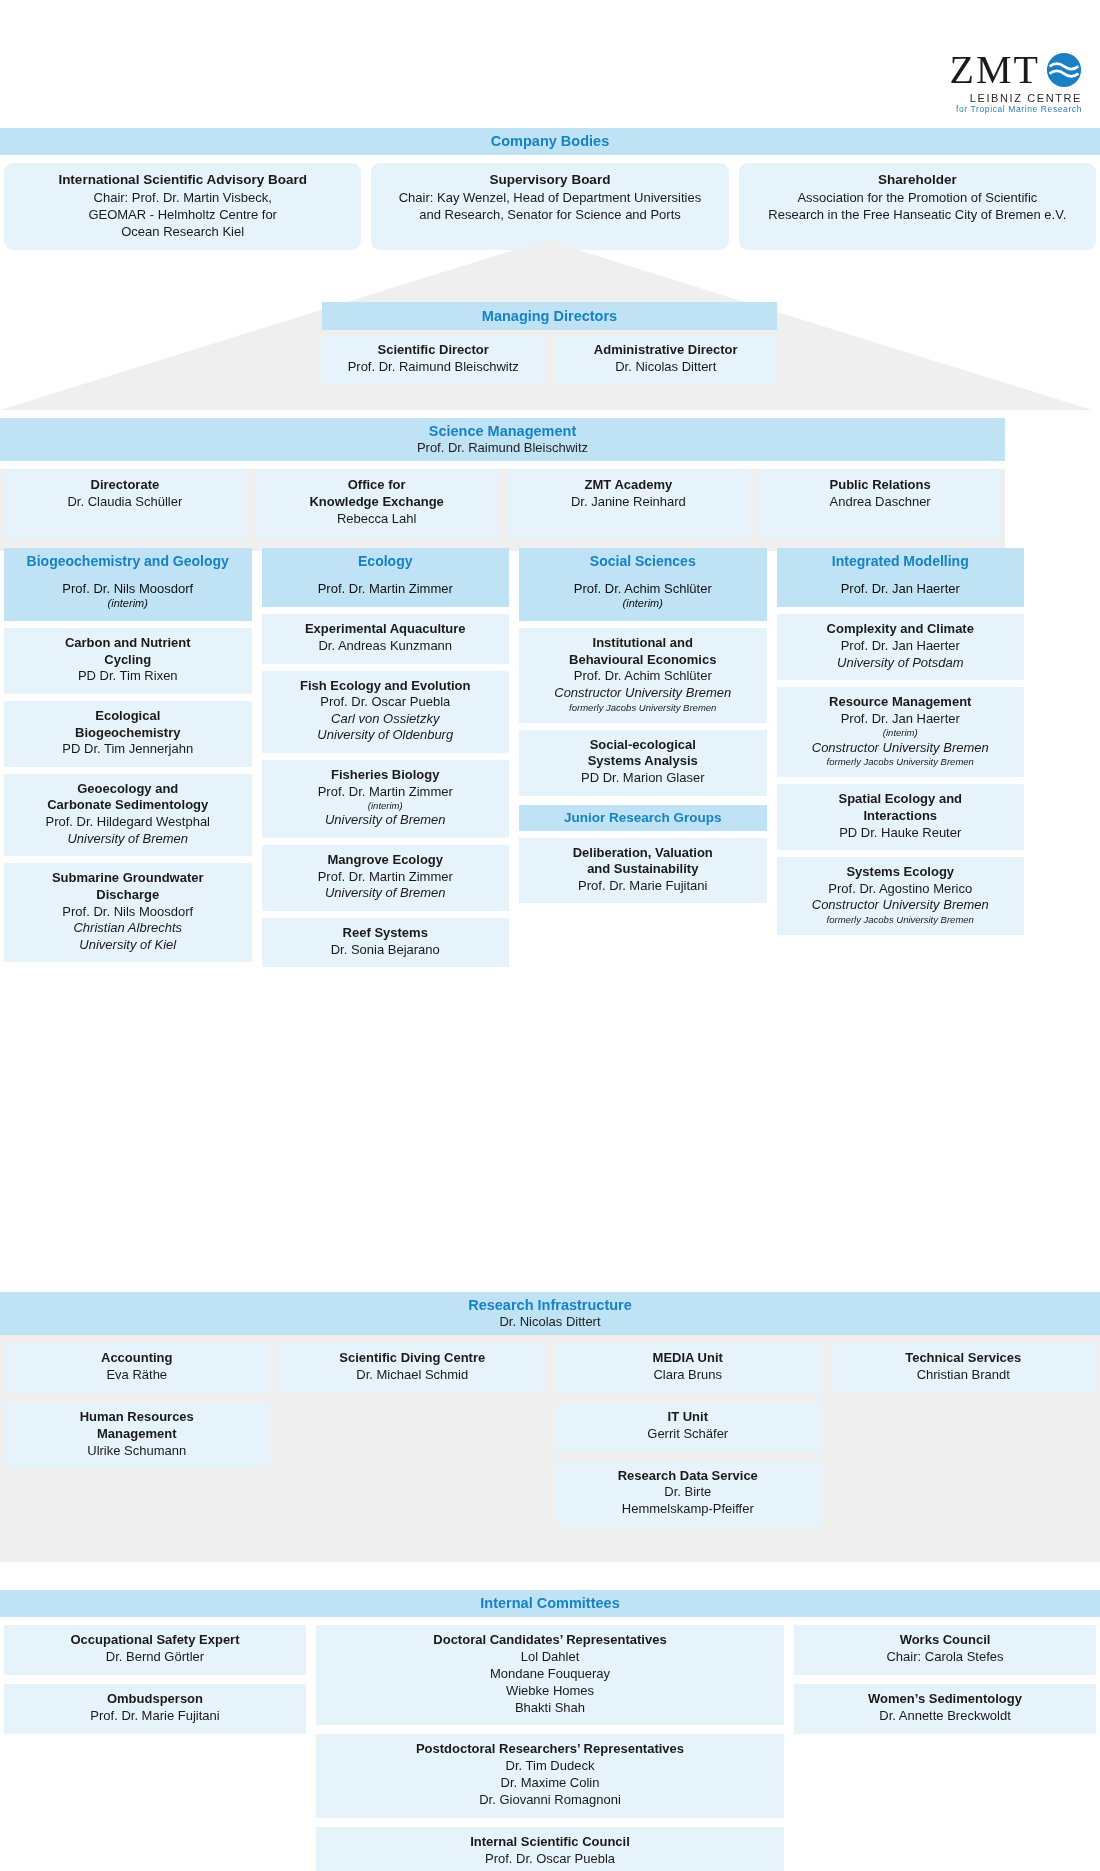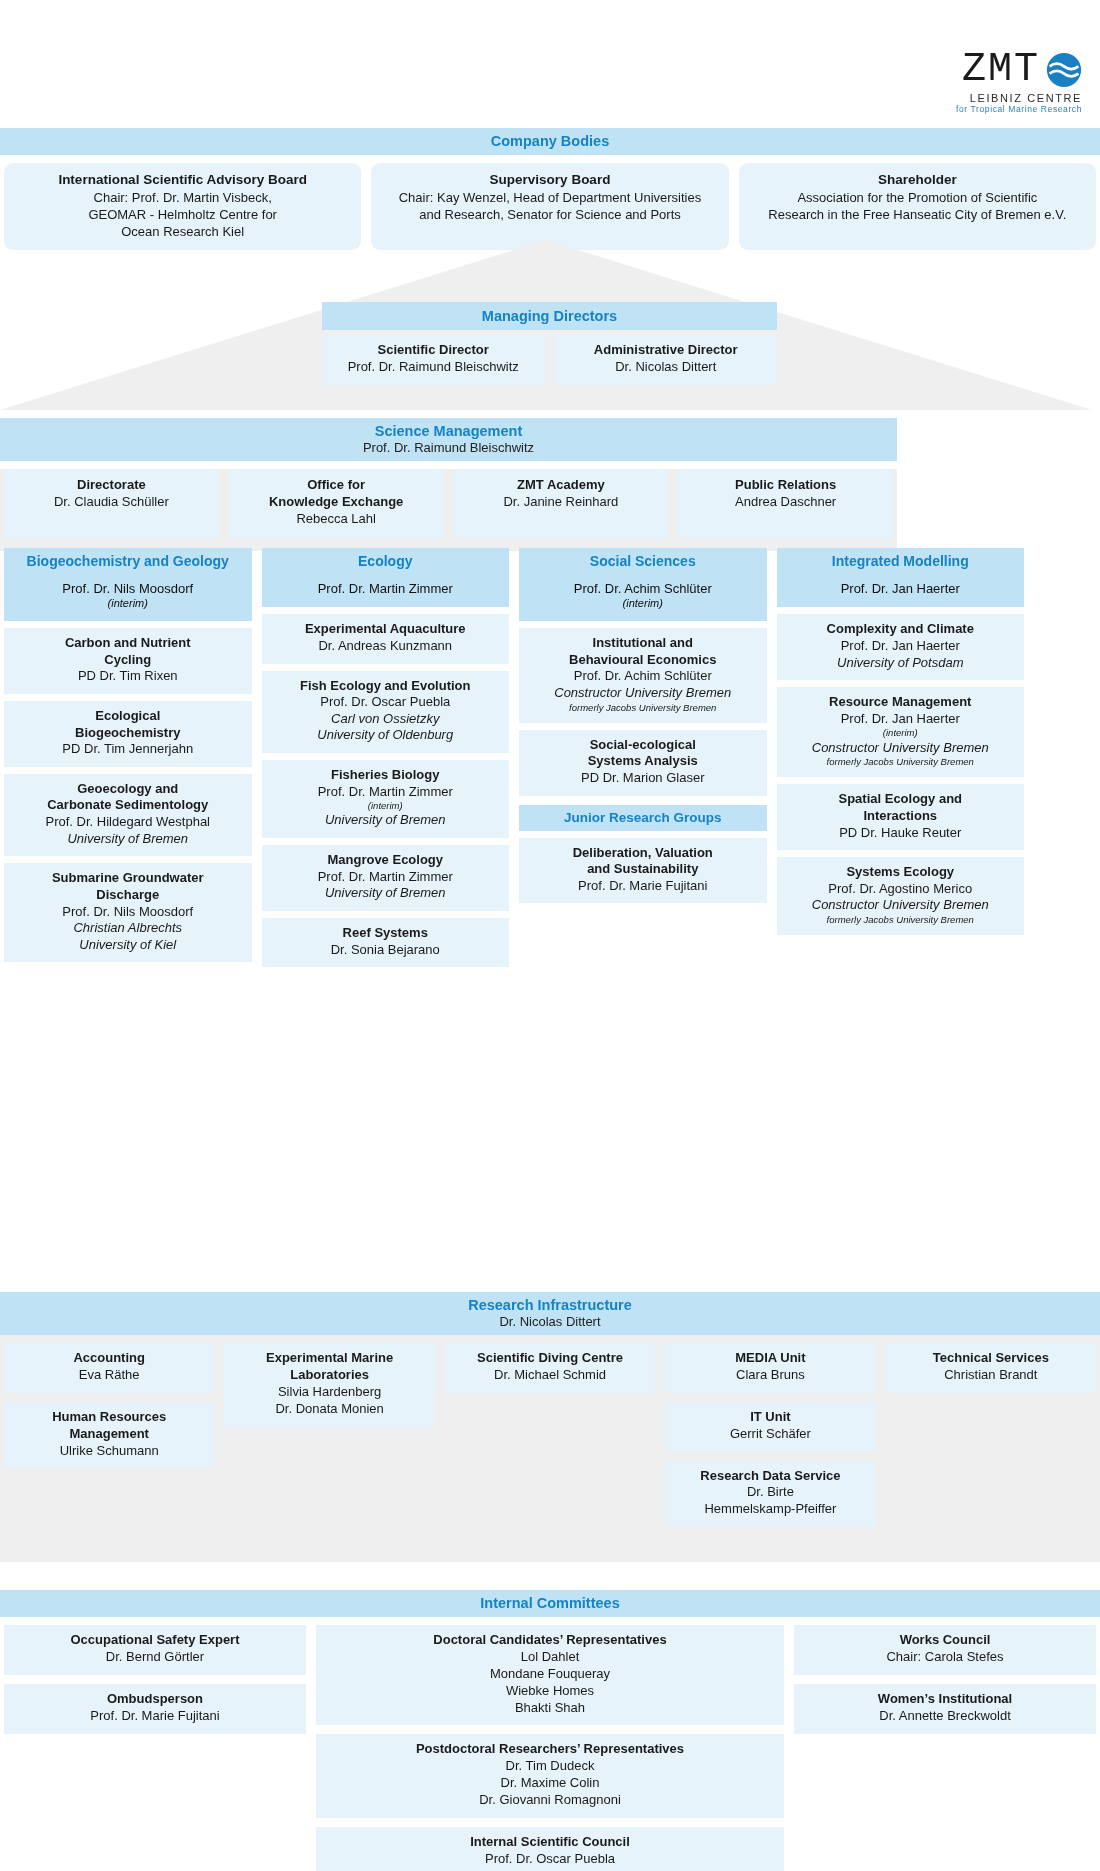--- a/index.html
+++ b/index.html
@@ -9,21 +9,21 @@
     font-family:"Liberation Sans", sans-serif;
     background:#ffffff;
     color:#1a1a1a;
     font-size:13px;
   }
   .page { position:relative; width:1100px; min-height:1871px; }
 
   
   .logo-wrap { position:absolute; right:18px; top:50px; text-align:right; }
   .logo-row { display:flex; align-items:center; justify-content:flex-end; gap:6px; }
-  .logo-zmt { font-family:Liberation Mono, monospace; font-size:40px; letter-spacing:2px; color:#1b1b1b; font-weight:400; line-height:1; }
+  .logo-zmt { font-family:Liberation Serif, serif; font-size:40px; letter-spacing:2px; color:#1b1b1b; font-weight:400; line-height:1; }
   .logo-mark { width:36px; height:36px; }
   .logo-sub1 { font-size:11px; letter-spacing:1.6px; color:#2b2b2b; margin-top:2px; }
   .logo-sub2 { font-size:8.5px; letter-spacing:.6px; color:#2f7fb5; }
 
   
   .band { background:#bfe2f5; color:#1583c4; text-align:center; font-weight:bold; padding:5px 0 6px; font-size:14.5px; }
   .band .sub { display:block; color:#222; font-weight:normal; font-size:13px; padding-top:1px; }
   .ital { font-style:italic; }
   .small { font-size:11px; }
   .xsmall { font-size:9.5px; }
@@ -118,21 +118,21 @@
             <div>Prof. Dr. Raimund Bleischwitz</div>
           </div>
           <div class="md-col">
             <div class="hd">Administrative Director</div>
             <div>Dr. Nicolas Dittert</div>
           </div>
         </div>
     </div>
   </div>
 
-  <div style="position:absolute; left:0; top:418px; width:897px;">
+  <div style="position:absolute; left:0; top:418px; width:1005px;">
     <div class="band">
       <span>Science Management</span>
       <span class="sub">Prof. Dr. Raimund Bleischwitz</span>
     </div>
     <div class="sm-cols" id="sm-cols">
         <div class="sm-col">
           <div class="hd">Directorate</div>
           <div>Dr. Claudia Schüller</div>
         </div>
         <div class="sm-col">
@@ -285,28 +285,20 @@
               <div>Eva Räthe</div>
             </div>
             <div class="ri-box">
               <div class="hd">Human Resources</div>
               <div class="hd">Management</div>
               <div>Ulrike Schumann</div>
             </div>
           </div>
           <div class="ri-col">
             <div class="ri-box">
-              <div class="hd">Experimental Marine</div>
-              <div class="hd">Laboratories</div>
-              <div>Silvia Hardenberg</div>
-              <div>Dr. Donata Monien</div>
-            </div>
-          </div>
-          <div class="ri-col">
-            <div class="ri-box">
               <div class="hd">Scientific Diving Centre</div>
               <div>Dr. Michael Schmid</div>
             </div>
           </div>
           <div class="ri-col">
             <div class="ri-box">
               <div class="hd">MEDIA Unit</div>
               <div>Clara Bruns</div>
             </div>
             <div class="ri-box">
@@ -360,20 +352,20 @@
             <div class="hd">Internal Scientific Council</div>
             <div>Prof. Dr. Oscar Puebla</div>
           </div>
         </div>
         <div class="ic-col">
           <div class="ic-box">
             <div class="hd">Works Council</div>
             <div>Chair: Carola Stefes</div>
           </div>
           <div class="ic-box">
-            <div class="hd">Women’s Institutional</div>
+            <div class="hd">Women’s Sedimentology</div>
             <div>Dr. Annette Breckwoldt</div>
           </div>
         </div>
       </div>
   </div>
 
 </div>
 
 </body></html>

